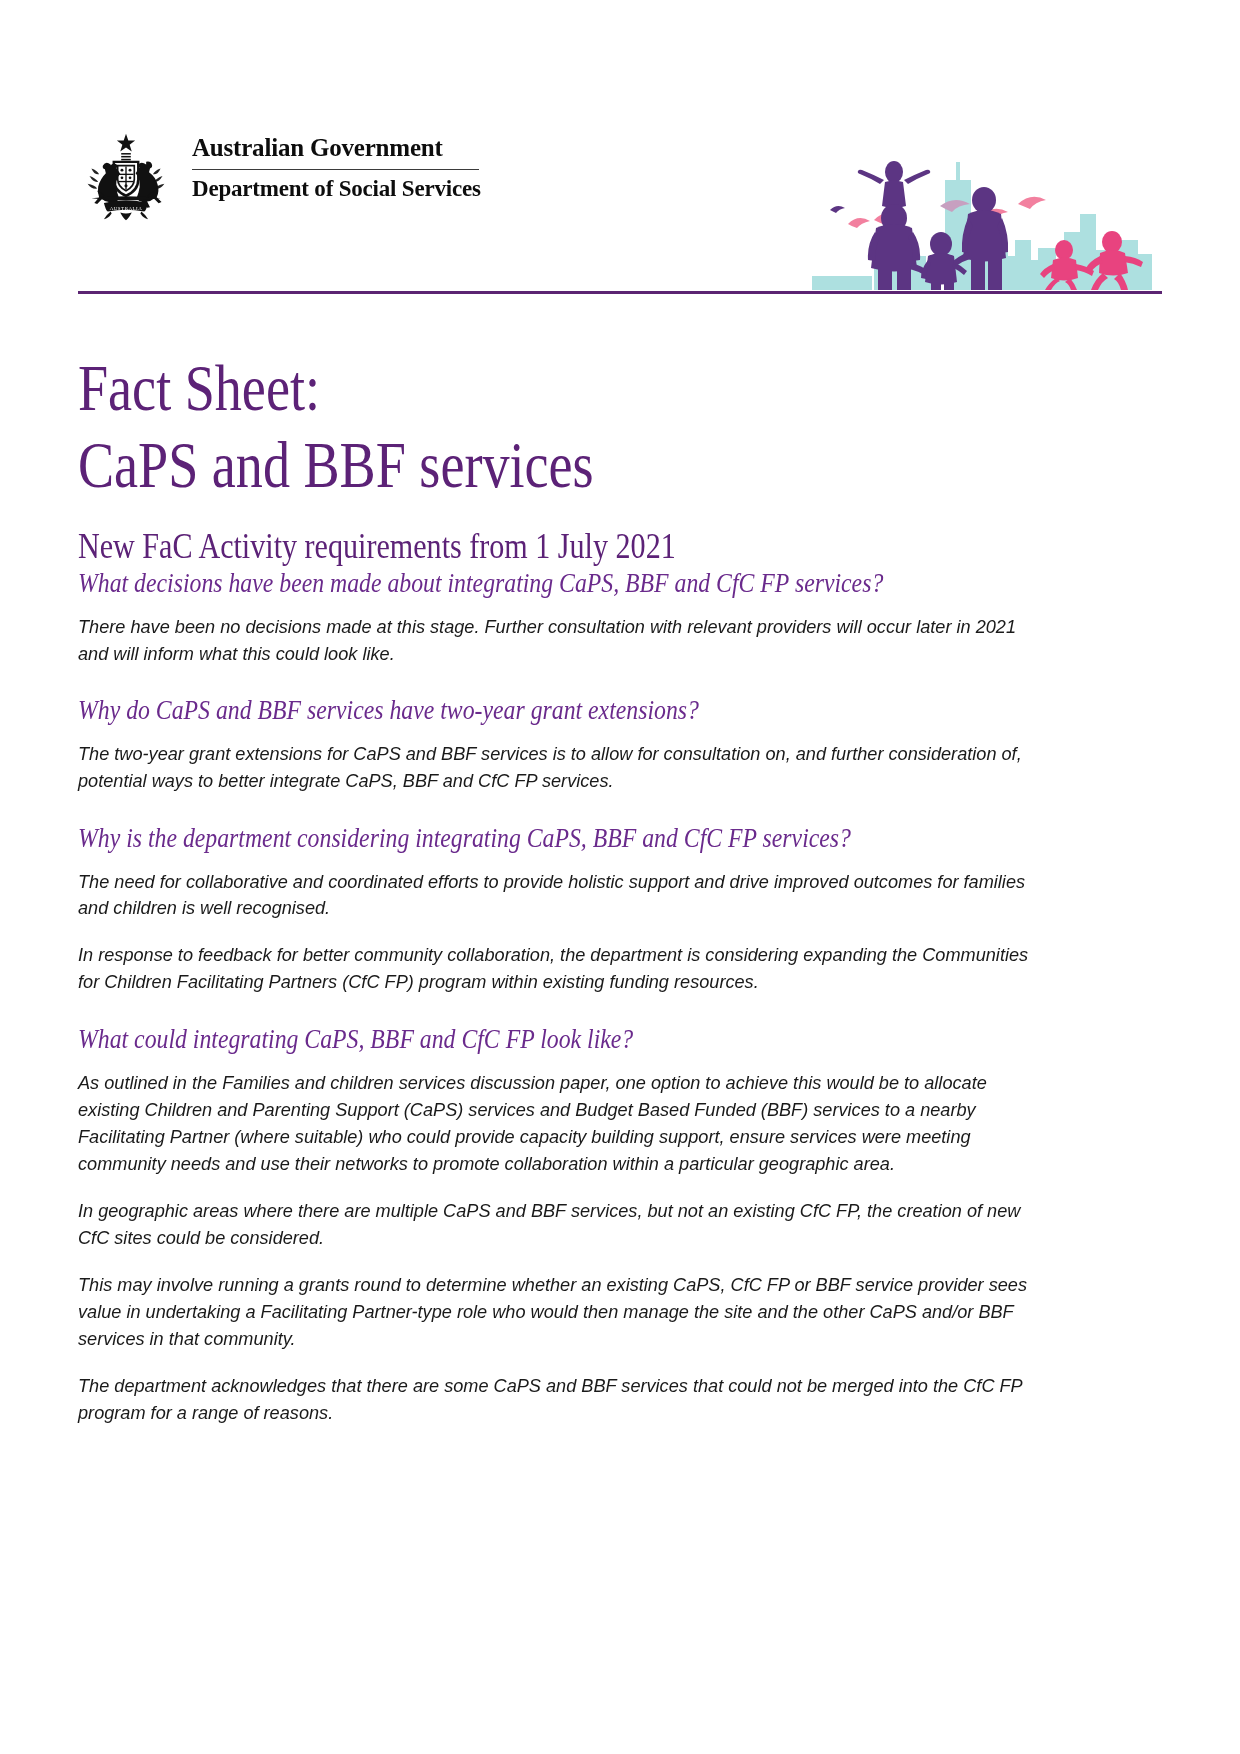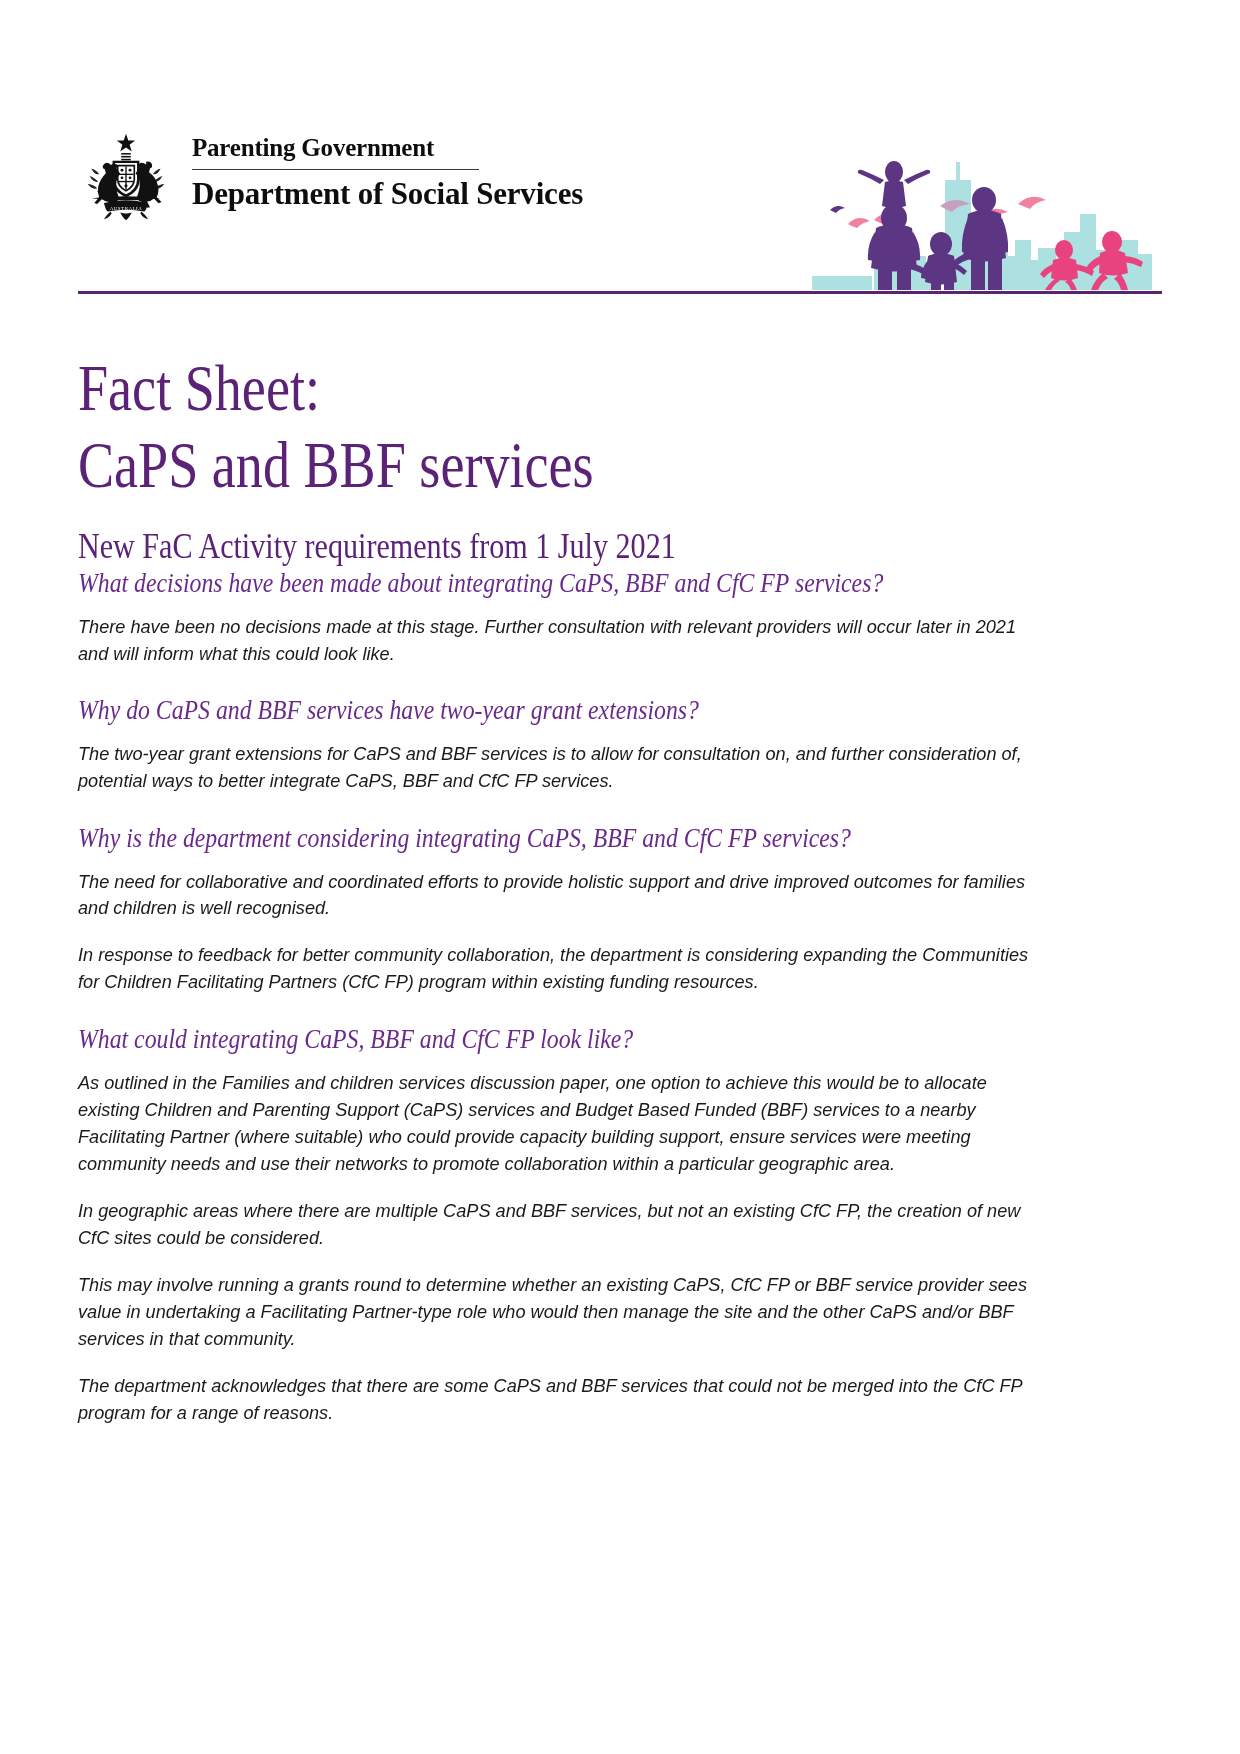--- a/index.html
+++ b/index.html
@@ -63,21 +63,21 @@
   }
   .gov-rule {
     height: 1.5px;
     background: #3b3b3b;
     margin: 6px 0 6px 0;
     width: 287px;
   }
   .gov-line2 {
     font-family: "Liberation Serif", serif;
     font-weight: bold;
-    font-size: 31px;
+    font-size: 23px;
     letter-spacing: -0.2px;
     color: #0d0d0d;
     line-height: 1.15;
     white-space: nowrap;
   }
 
   .banner-art {
     position: absolute;
     right: 0;
     top: 0;
@@ -216,21 +216,21 @@
             <text x="50" y="83.4" font-family="'Liberation Serif',serif" font-size="5.2" fill="#fff" text-anchor="middle" letter-spacing="0.5">AUSTRALIA</text>
 
             <path d="M44 86 q3 6 6 8 q3 -2 6 -8 q-6 2 -12 0 z"></path>
             <path d="M34 85 q-5 4 -7 8 q5 -1 8 -6 z"></path>
             <path d="M66 85 q5 4 7 8 q-5 -1 -8 -6 z"></path>
           </g>
         </svg>
       </div>
 
       <div class="gov-wordmark">
-        <div class="gov-line1">Parenting Government</div>
+        <div class="gov-line1">Australian Government</div>
         <div class="gov-rule"></div>
         <div class="gov-line2">Department of Social Services</div>
       </div>
     </div>
 
     <div class="banner-art">
       <svg viewBox="0 0 350 162" width="350" height="162" aria-hidden="true">
 
         <g fill="#ade0e0">
           <rect x="150" y="110" width="22" height="52"></rect>

